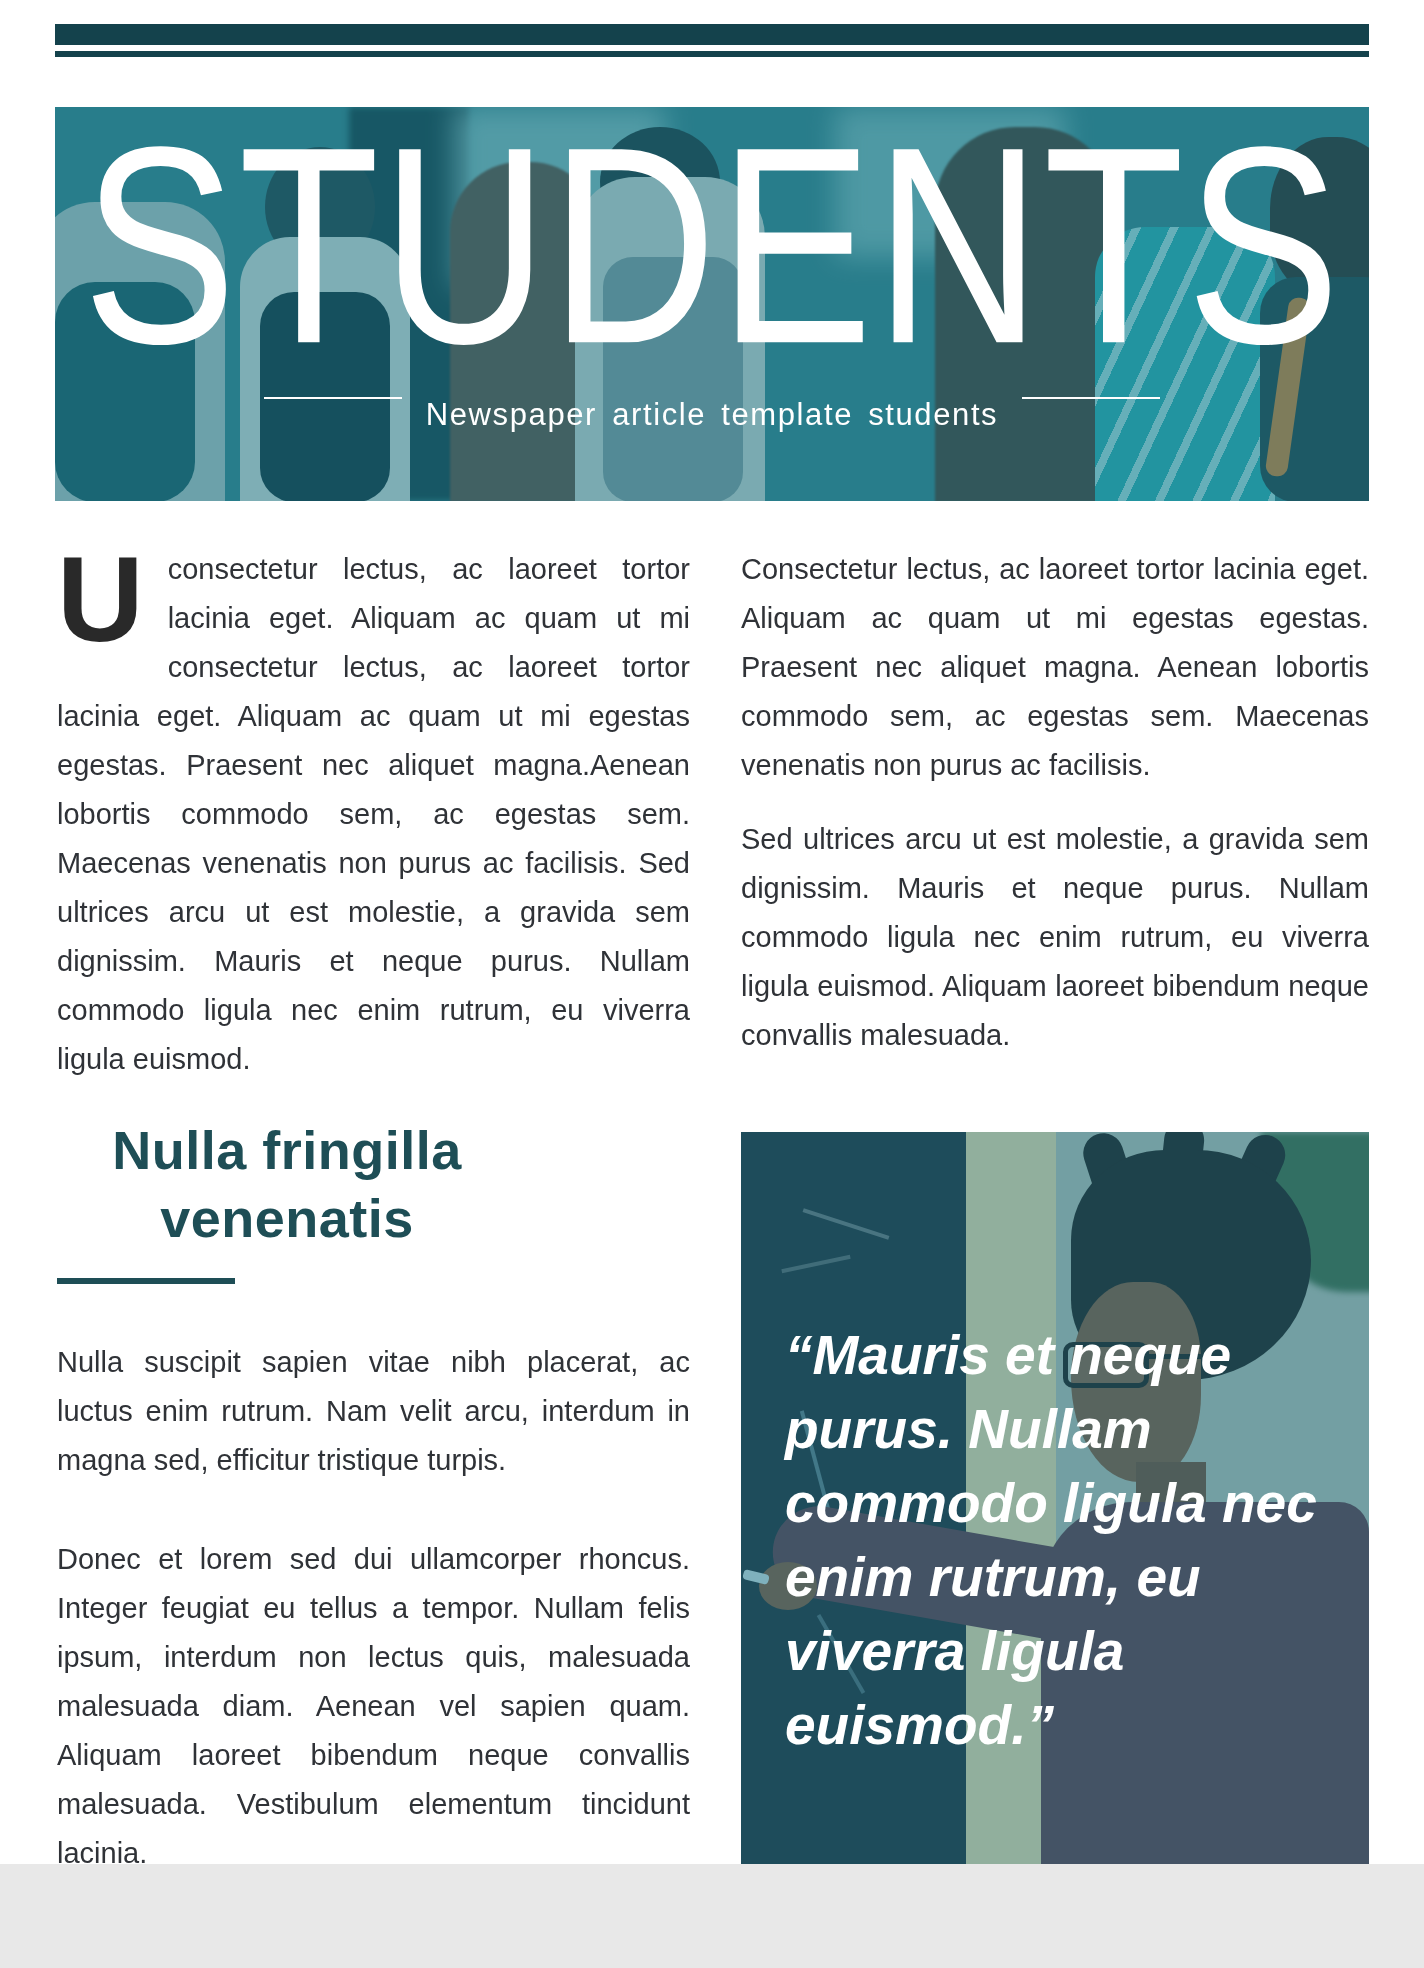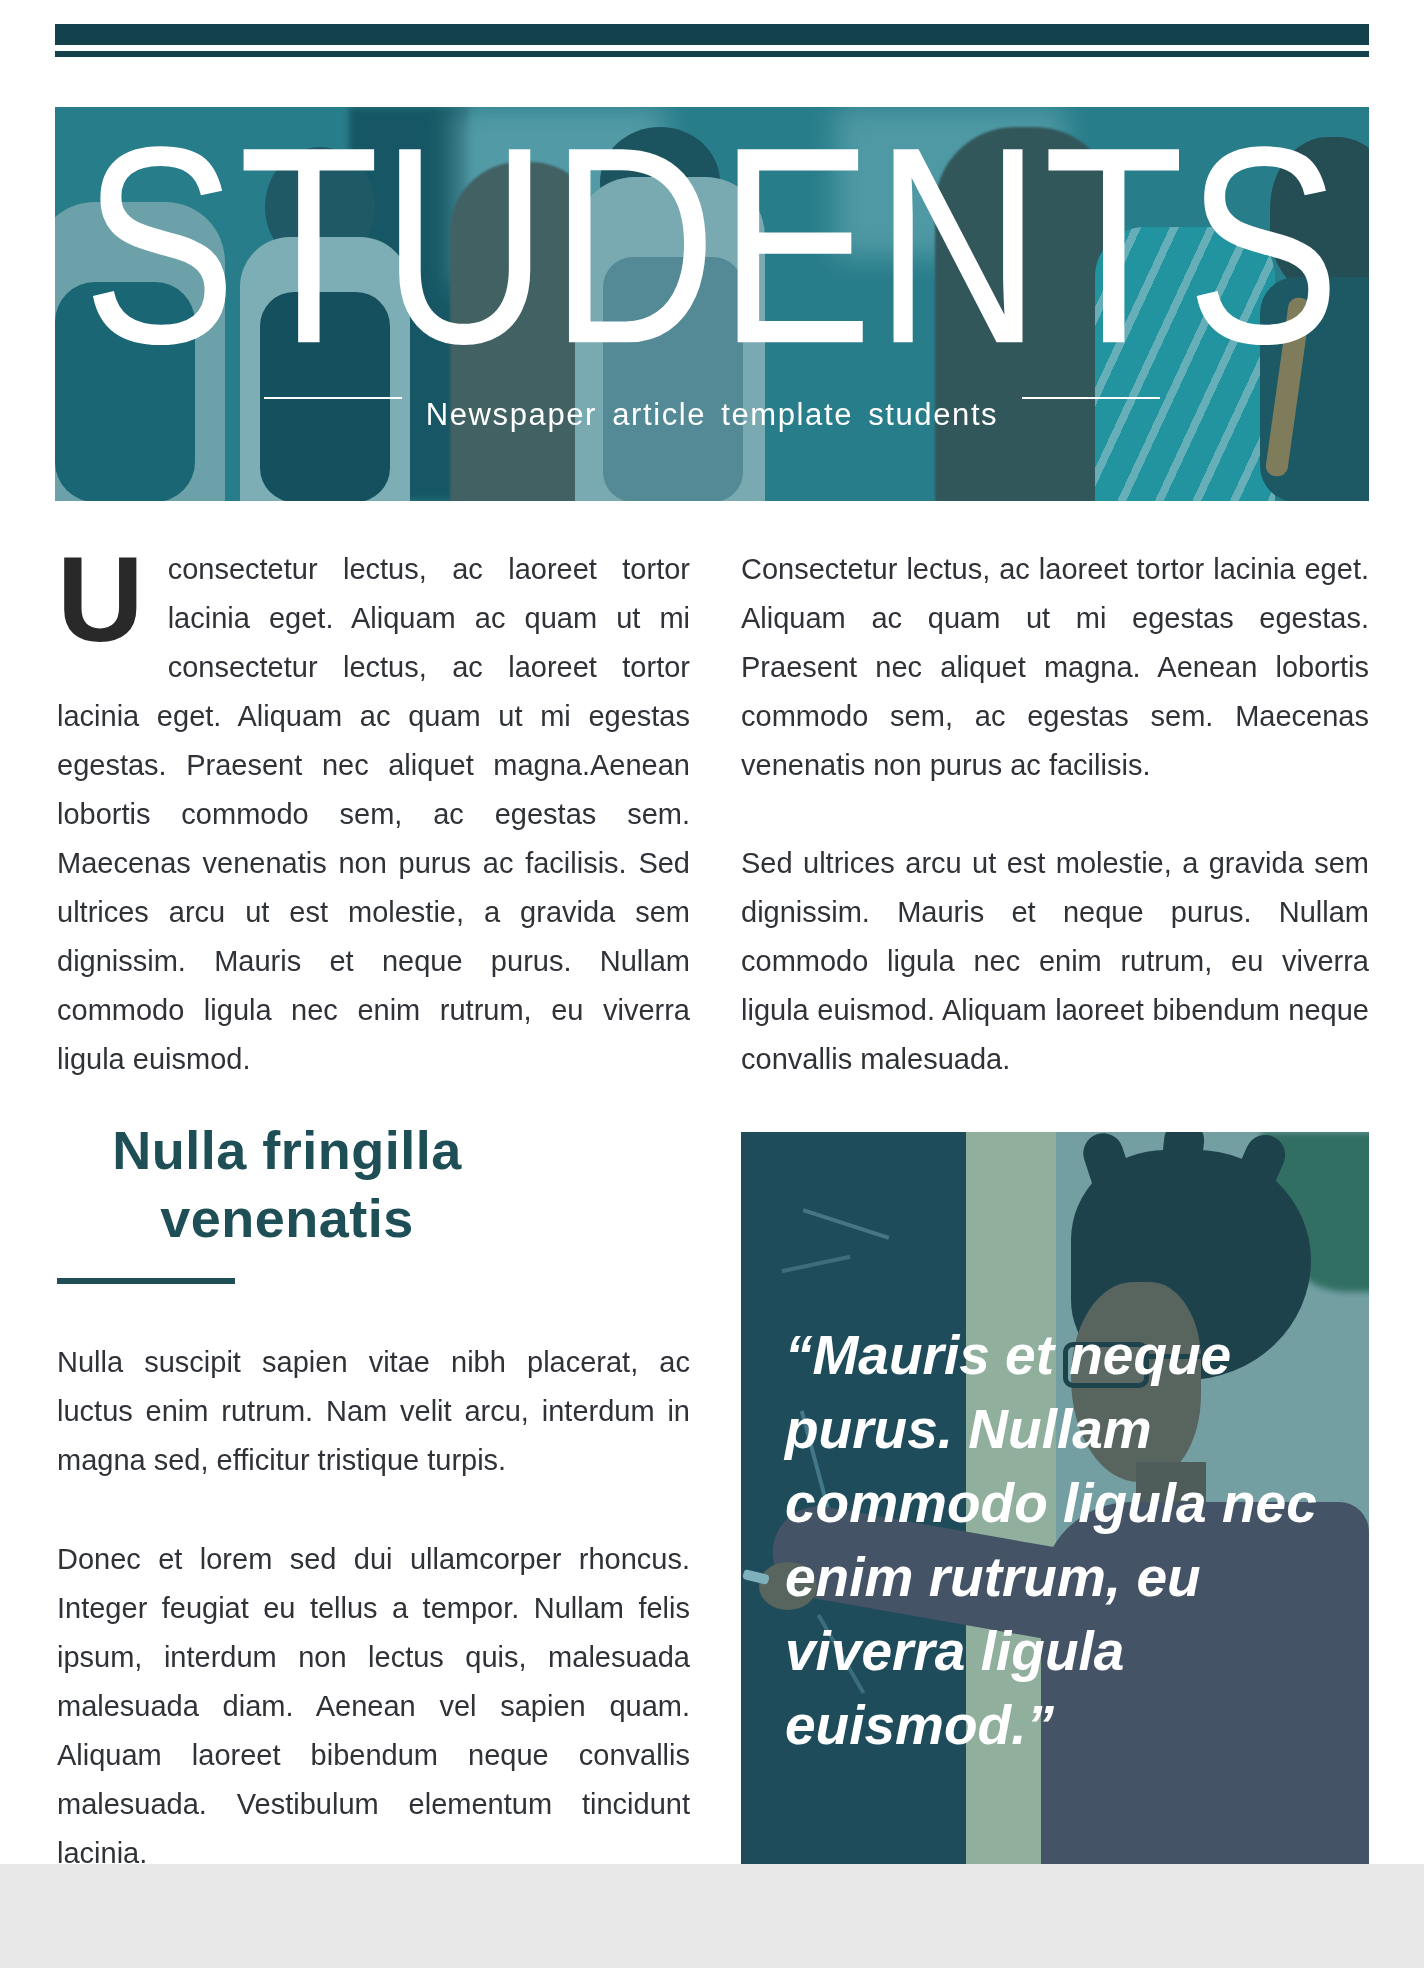--- a/index.html
+++ b/index.html
@@ -49,21 +49,21 @@
     color:#292929; margin:8px 24px 0 0;
   }
   .sec-heading {
     margin-top:32px; width:460px;
     color:#1e4e56; font-size:54px; line-height:68px; font-weight:700;
     letter-spacing:0.5px; text-align:center;
   }
   .heading-rule { margin-top:26px; width:178px; height:6px; background:#1e4e56; }
   .para2 { margin-top:54px; }
   .para3 { margin-top:50px; }
-  .colgap { margin-top:49px; }
+  .colgap { margin-top:25px; }
 
   
   .quote-photo {
     position:absolute; left:741px; top:1132px; width:628px; height:789px;
     background:#223c4a; overflow:hidden;
   }
   .quote-photo .shape { position:absolute; }
   .qp-overlay { position:absolute; inset:0; background:rgba(30,112,128,0.38); }
   .quote-text {
     position:absolute; z-index:6; left:50%; top:186px; transform:translateX(-50%);

